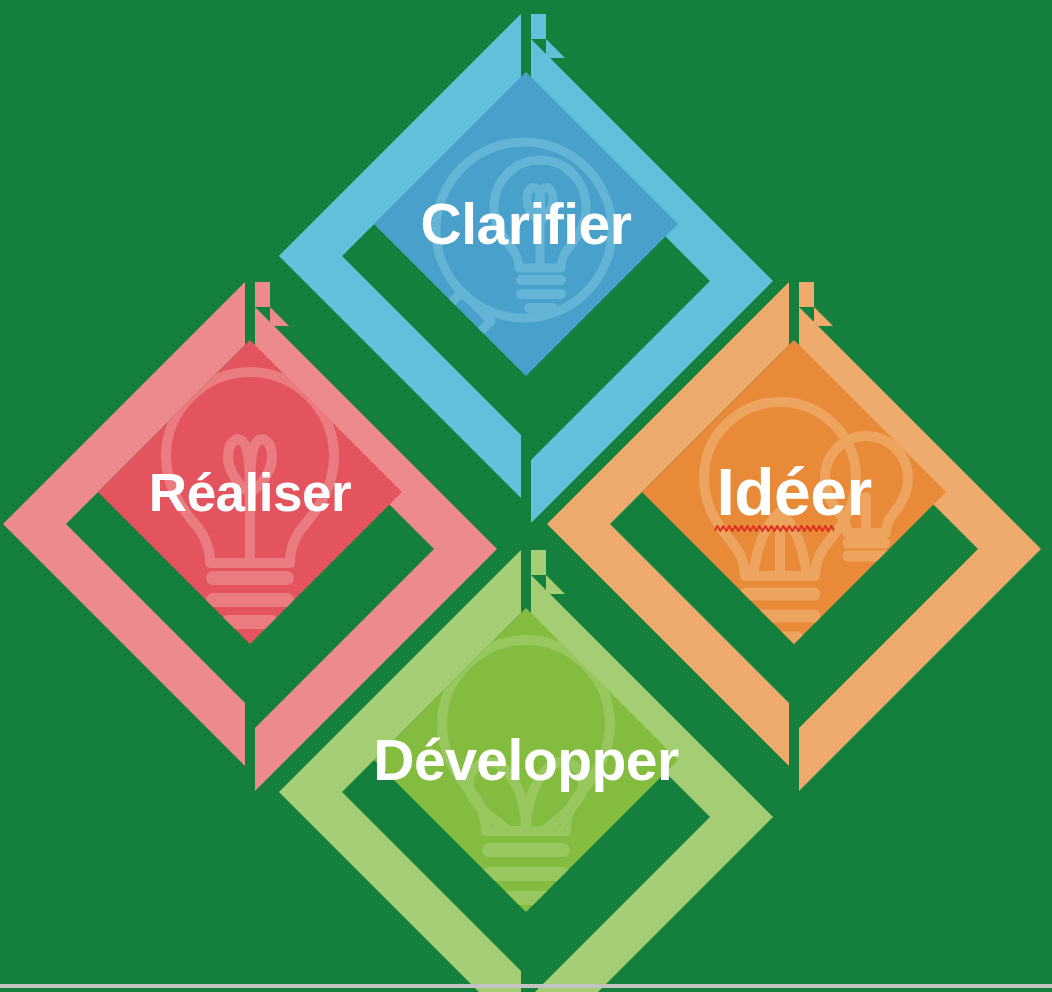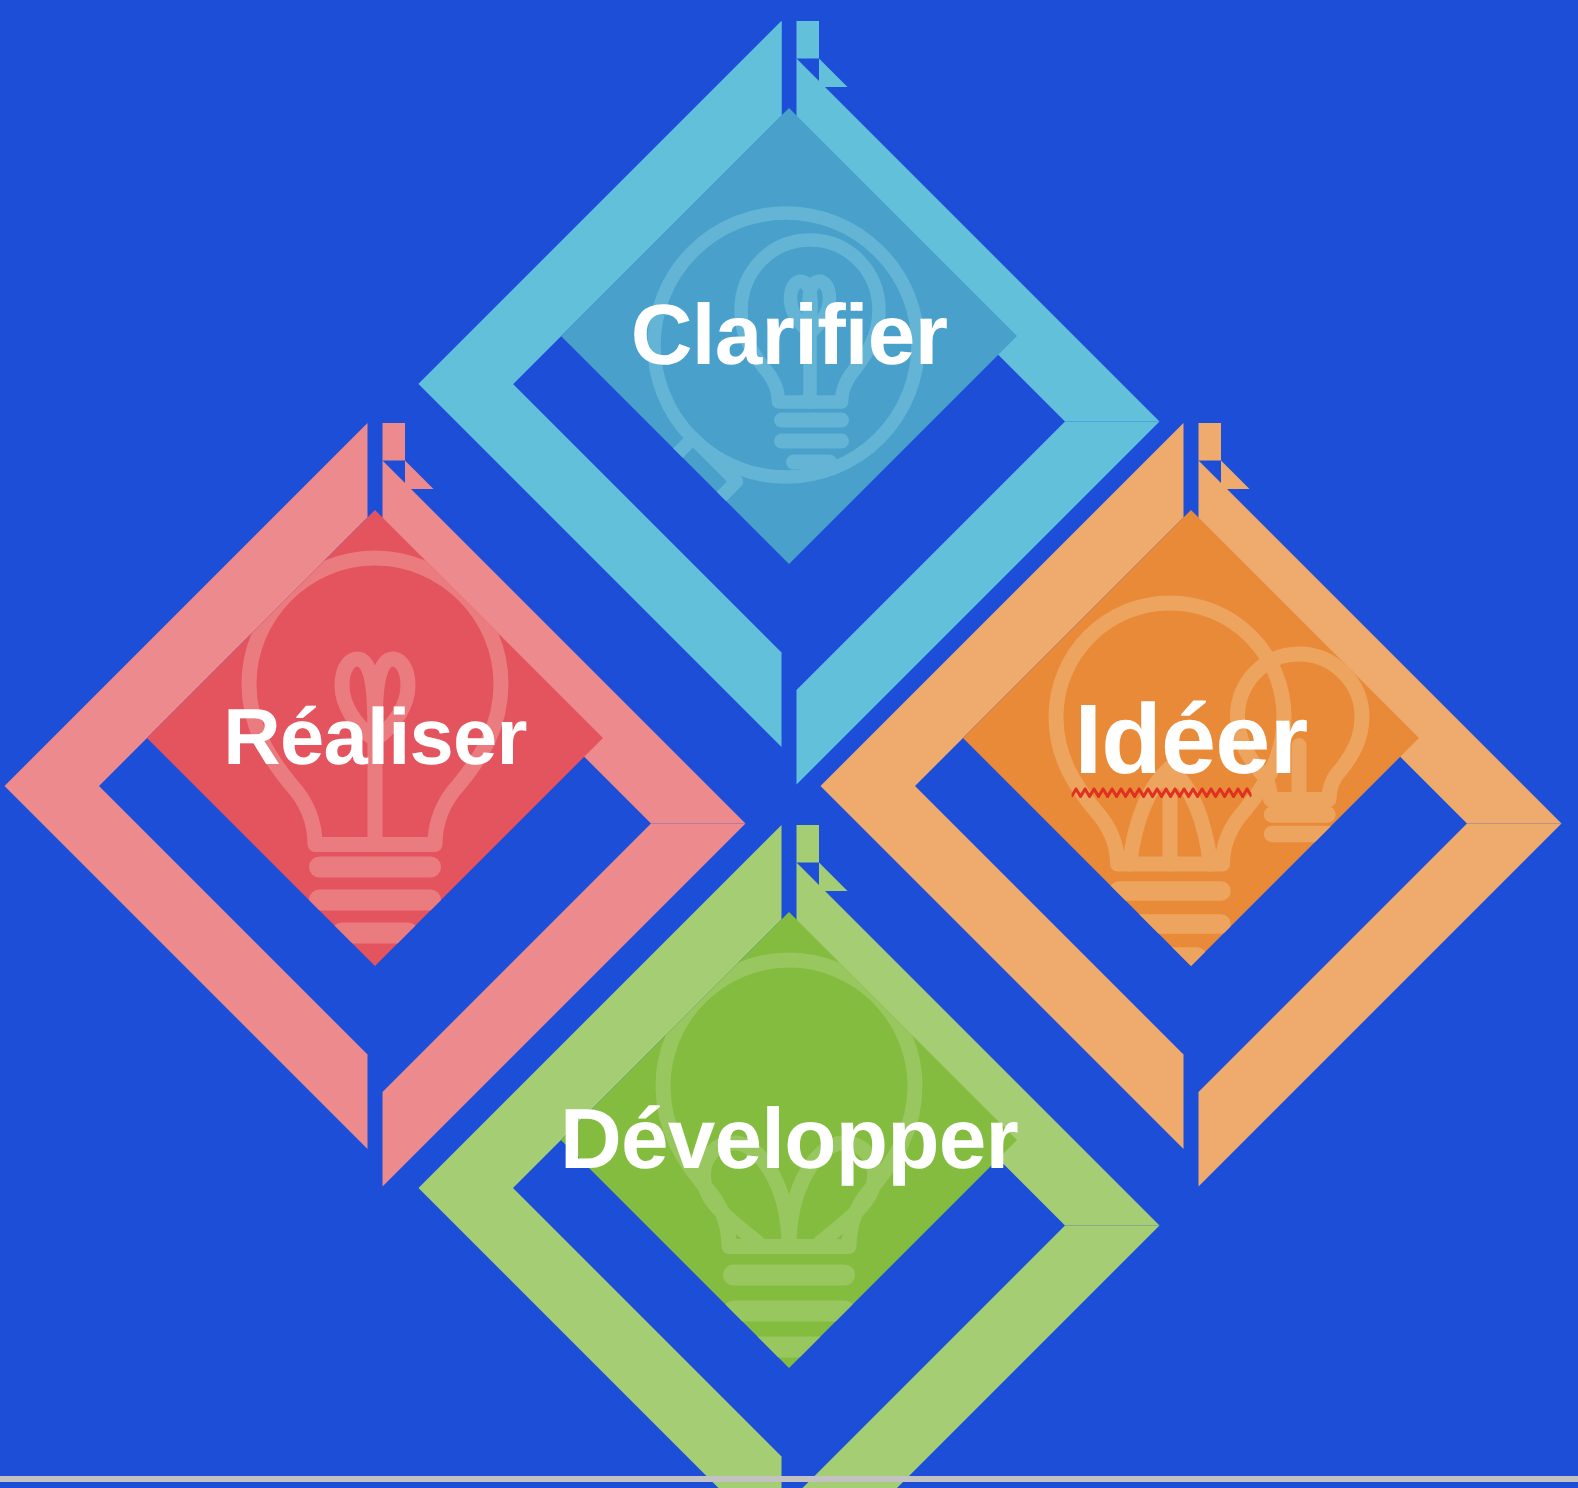--- a/index.html
+++ b/index.html
@@ -11,21 +11,21 @@
   body {
     width: 1052px;
     height: 992px;
     font-family: "Liberation Sans", sans-serif;
     overflow: hidden;
   }
   #stage {
     position: relative;
     width: 1052px;
     height: 992px;
-    background: #1d4ed8;
+    background: #15803d;
   }
   #diagram-svg {
     position: absolute;
     left: 0;
     top: 0;
     width: 1052px;
     height: 992px;
     display: block;
   }
   .diamond-label {

